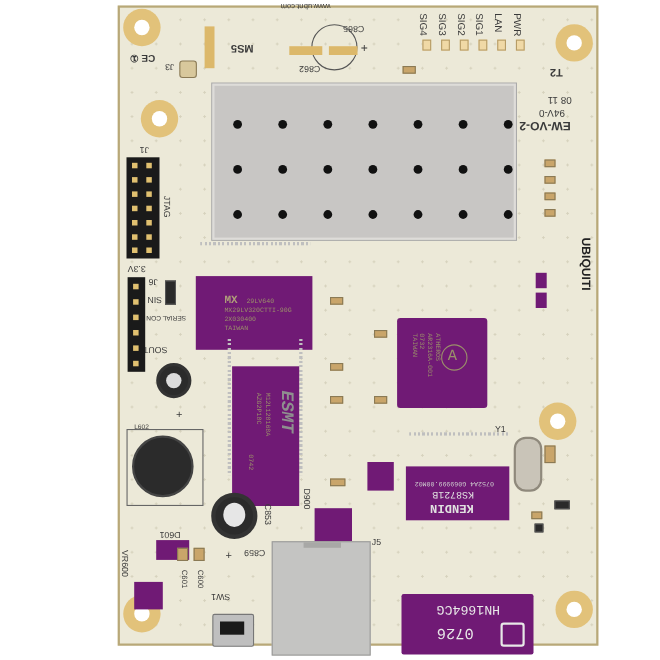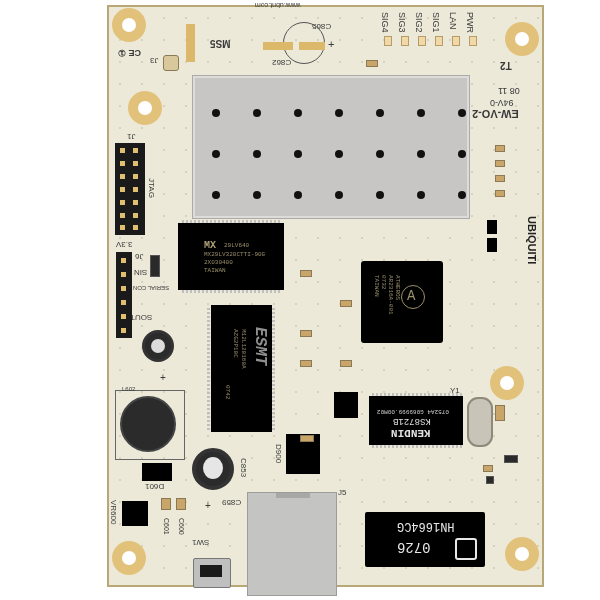--- a/index.html
+++ b/index.html
@@ -7,21 +7,21 @@
   .board{position:absolute;left:107px;top:5px;width:437px;height:582px;background:#ece9d8;border:2px solid #b8a878;box-sizing:border-box;
     background-image:radial-gradient(#d6d2bd 1px, transparent 1.2px);background-size:22px 22px;}
   .abs{position:absolute;}
   .hole{position:absolute;width:34px;height:34px;border-radius:50%;background:#e2c27a;box-sizing:border-box;}
   .hole::after{content:"";position:absolute;left:10px;top:10px;width:14px;height:14px;border-radius:50%;background:#ffffff;}
   .silk{position:absolute;color:#3a3a3a;font-size:8px;font-family:"Liberation Sans",sans-serif;white-space:nowrap;}
   .flip{transform:rotate(180deg);}
   .rot90{transform:rotate(90deg);transform-origin:left top;}
   .shield{position:absolute;left:193px;top:76px;width:276px;height:142px;background:#c8c6c4;border:2px solid #dedcd9;box-sizing:border-box;box-shadow:0 0 0 1px #aaa;}
   .shield .dot{position:absolute;width:8px;height:8px;border-radius:50%;background:#111;}
-  .chip{position:absolute;background:#000000;box-sizing:border-box;}
+  .chip{position:absolute;background:#701a75;box-sizing:border-box;margin-top:28px;}
   .chip .mk{position:absolute;color:#9a8f6a;font-size:6px;font-family:"Liberation Mono",monospace;white-space:nowrap;}
   .pins-h{position:absolute;height:3px;background:repeating-linear-gradient(90deg,#bfbfbf 0 2px,transparent 2px 4px);}
   .pins-v{position:absolute;width:3px;background:repeating-linear-gradient(180deg,#bfbfbf 0 2px,transparent 2px 4px);}
   .header{position:absolute;background:#1a1a1a;}
   .pin{position:absolute;width:5px;height:5px;background:#e0c070;}
   .smd{position:absolute;background:#c9a56a;border:1px solid #8a7a55;}
   .smd.dark{background:#2a2a2a;border-color:#555;}
   .led{position:absolute;width:6px;height:8px;background:#f0d9a6;border:1px solid #b69c66;}
   .cap{position:absolute;border-radius:50%;box-sizing:border-box;}
   .goldpad{position:absolute;background:#dcb86a;}

